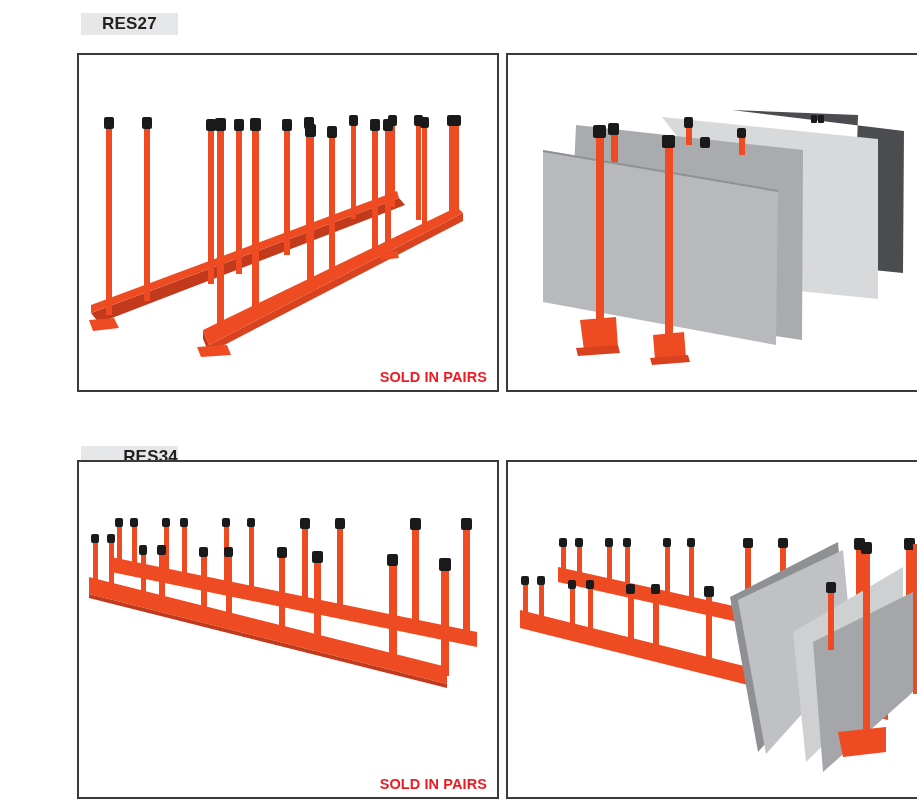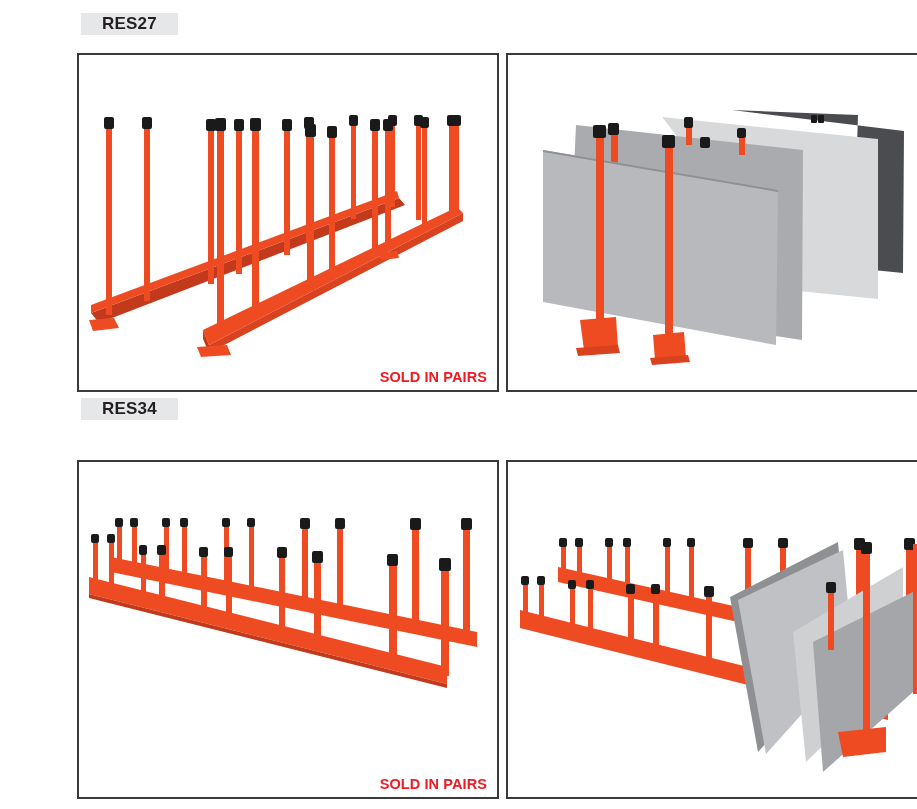--- a/index.html
+++ b/index.html
@@ -120,21 +120,21 @@
       <rect x="192" y="82" width="10" height="11" rx="2"></rect>
     </g>
 
     <polygon points="72,265 108,262 110,293 76,295" fill="#ef4b23"></polygon>
     <polygon points="68,293 110,290 112,298 70,301" fill="#d8421f"></polygon>
     <polygon points="145,280 176,277 178,303 147,305" fill="#ef4b23"></polygon>
     <polygon points="142,303 180,300 182,307 144,310" fill="#d8421f"></polygon>
   </svg>
 </div>
 
-<div class="label" style="top:398px;">
+<div class="label" style="top:446px;justify-content:flex-end;">
   <span>RES34</span>
 </div>
 
 <div class="panel" style="left:33px; top:460px; width:422px; height:339px;">
   <svg width="418" height="335" viewBox="0 0 418 335">
 
     <polygon points="32,95 398,170 398,185 32,110" fill="#ef4b23"></polygon>
 
     <g fill="#ef4b23">
       <rect x="38" y="62" width="5" height="40"></rect>

